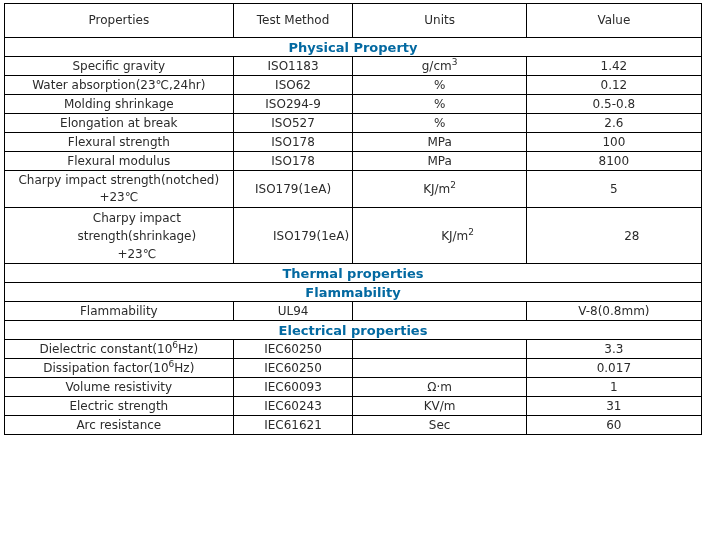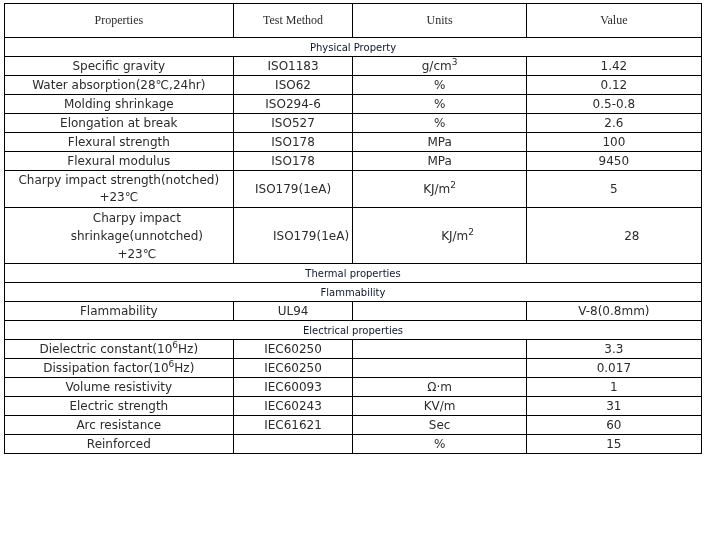--- a/index.html
+++ b/index.html
@@ -29,26 +29,25 @@
       text-align: center;
       vertical-align: middle;
       padding: 0 2px;
       height: 18px;
       line-height: 17px;
       overflow: hidden;
     }
     table.spec tr.hdr td {
       height: 33px;
       font-size: 12px;
-      font-family: Liberation Serif, serif;
     }
     table.spec tr.section td {
-      font-weight: normal;
-      font-size: 10px;
-      color: #0f172a;
+      font-weight: bold;
+      font-size: 13px;
+      color: #0369a1;
     }
     table.spec tr.tall2 td { height: 36px; }
     table.spec tr.tall3 td { height: 55px; line-height: 18px; padding-left: 38px; }
     sup {
       font-size: 9px;
       line-height: 0;
       vertical-align: 5px;
     }
     .col1 { width: 227px; }
     .col2 { width: 119px; }
@@ -76,64 +75,64 @@
     <tr class="section">
       <td colspan="4">Physical Property</td>
     </tr>
     <tr>
       <td>Specific gravity</td>
       <td>ISO1183</td>
       <td><span>g/cm</span><sup>3</sup></td>
       <td>1.42</td>
     </tr>
     <tr>
-      <td>Water absorption(28℃,24hr)</td>
+      <td>Water absorption(23℃,24hr)</td>
       <td>ISO62</td>
       <td>%</td>
       <td>0.12</td>
     </tr>
 
     <tr>
       <td>Molding shrinkage</td>
-      <td>ISO294-6</td>
+      <td>ISO294-9</td>
       <td>%</td>
       <td>0.5-0.8</td>
     </tr>
 
     <tr>
       <td>Elongation at break</td>
       <td>ISO527</td>
       <td>%</td>
       <td>2.6</td>
     </tr>
     <tr>
       <td>Flexural strength</td>
       <td>ISO178</td>
       <td>MPa</td>
       <td>100</td>
     </tr>
     <tr>
       <td>Flexural modulus</td>
       <td>ISO178</td>
       <td>MPa</td>
-      <td>9450</td>
+      <td>8100</td>
     </tr>
     <tr class="tall2">
       <td>
         <div>Charpy impact strength(notched)</div>
         <div>+23℃</div>
       </td>
       <td>ISO179(1eA)</td>
       <td><span>KJ/m</span><sup>2</sup></td>
       <td>5</td>
     </tr>
     <tr class="tall3">
       <td>
         <div>Charpy impact</div>
-        <div>shrinkage(unnotched)</div>
+        <div>strength(shrinkage)</div>
         <div>+23℃</div>
       </td>
       <td>ISO179(1eA)</td>
       <td><span>KJ/m</span><sup>2</sup></td>
       <td>28</td>
     </tr>
 
     <tr class="section">
       <td colspan="4">Thermal properties</td>
     </tr>
@@ -174,20 +173,14 @@
       <td>IEC60243</td>
       <td>KV/m</td>
       <td>31</td>
     </tr>
     <tr>
       <td>Arc resistance</td>
       <td>IEC61621</td>
       <td>Sec</td>
       <td>60</td>
     </tr>
-    <tr>
-      <td>Reinforced</td>
-      <td></td>
-      <td>%</td>
-      <td>15</td>
-    </tr>
   </tbody>
 </table>
 
 </body></html>

